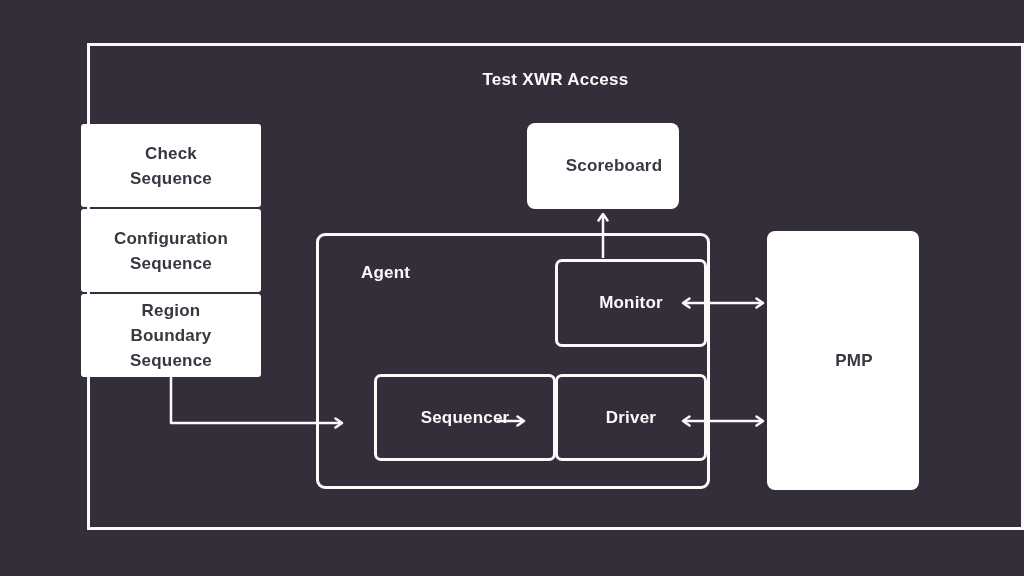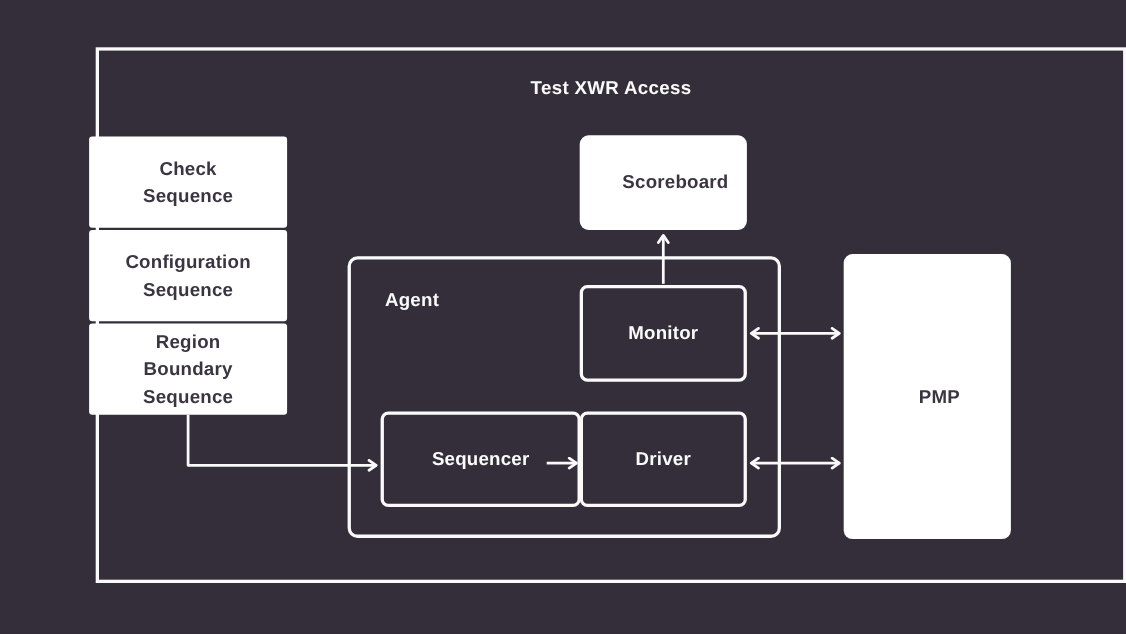--- a/index.html
+++ b/index.html
@@ -44,35 +44,35 @@
     line-height:25px;text-align:center;white-space:pre-line;letter-spacing:.2px;
   }
 
   
   .node{
     position:absolute;
     display:flex;align-items:center;justify-content:center;
     font-size:17px;font-weight:700;letter-spacing:.2px;
   }
   .node.filled{background:var(--fill);color:var(--dark-text);border-radius:8px;padding-left:22px;}
-  .node.outlined{border:3px solid var(--fg);color:var(--fg);border-radius:7px;background:transparent;}
+  .node.outlined{border:3px solid var(--fg);color:var(--fg);border-radius:7px;background:transparent;margin-left:28px;}
 
   .scoreboard{left:527px;top:123px;width:152px;height:86px;}
   .pmp{left:767px;top:231px;width:152px;height:259px;}
   .monitor{left:527px;top:259px;width:152px;height:88px;}
   .sequencer{left:346px;top:374px;width:182px;height:87px;}
   .driver{left:527px;top:374px;width:152px;height:87px;align-items:center;}
 
   
   .agent{
     position:absolute;left:316px;top:233px;width:394px;height:256px;
     border:3px solid var(--fg);border-radius:9px;
   }
   .agent-label{
-    position:absolute;left:31px;top:27px;
+    position:absolute;left:42px;top:27px;
     color:var(--fg);font-size:17px;font-weight:700;letter-spacing:.2px;
   }
 
   svg.connections{position:absolute;inset:0;pointer-events:none;}
   svg.connections path{stroke:var(--fg);stroke-width:2.5;fill:none;}
 </style>
 </head>
 <body>
 
 <div class="stage">

